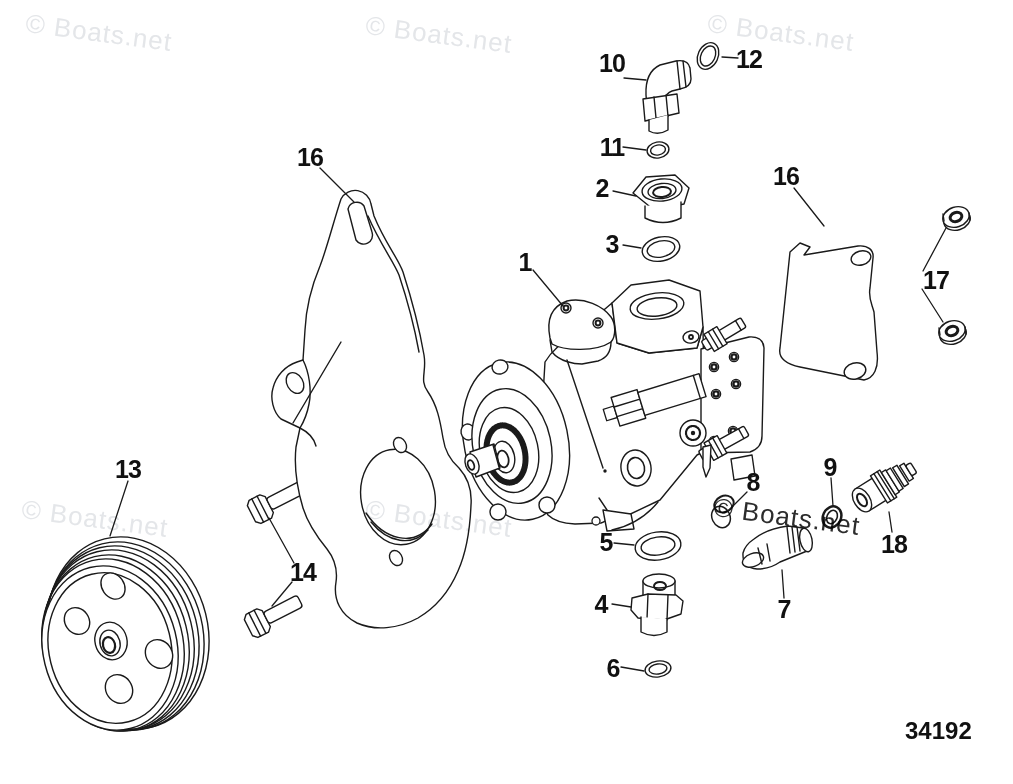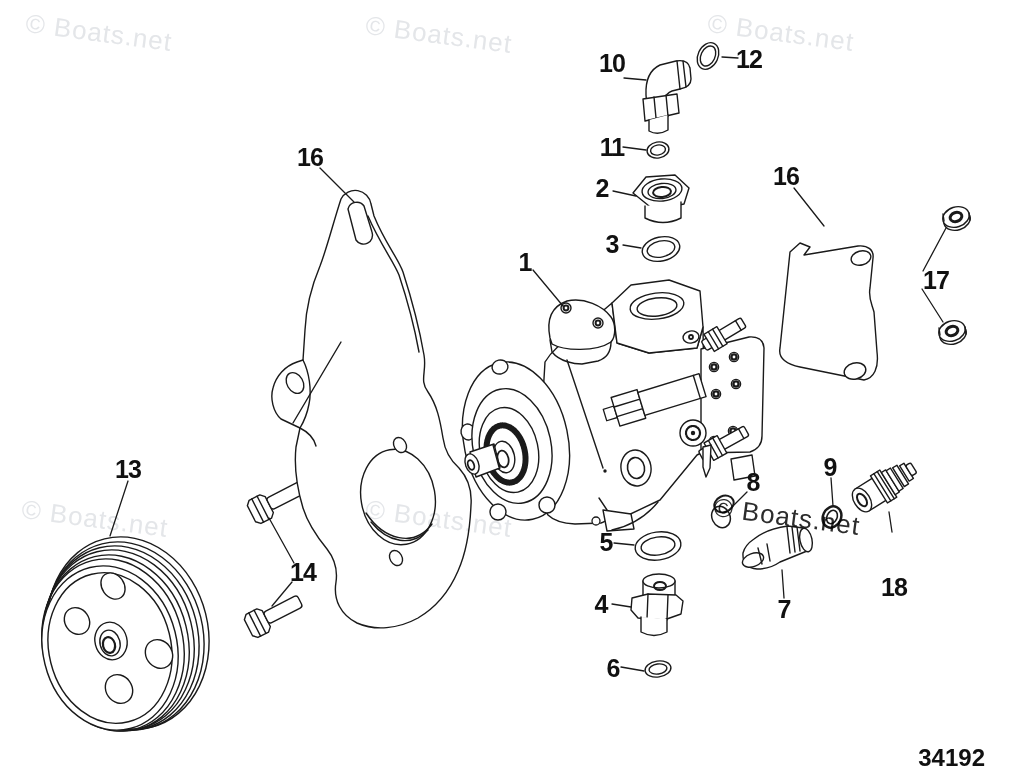--- a/index.html
+++ b/index.html
@@ -22,22 +22,22 @@
   }
   .watermark{
     position:absolute;white-space:nowrap;
     font:400 26px "Liberation Sans",sans-serif;
     transform:rotate(7.5deg);transform-origin:left top;
     mix-blend-mode:multiply;letter-spacing:1px;
   }
   .watermark.light{color:var(--wm-light);}
   .watermark.dark{color:var(--wm-dark);}
   .part-number{
-    position:absolute;left:905px;top:717px;width:80px;text-align:right;
-    font:700 24px "Liberation Sans",sans-serif;color:var(--label);margin-top:27px;
+    position:absolute;left:905px;top:717px;width:80px;text-align:left;
+    font:700 24px "Liberation Sans",sans-serif;color:var(--label);
   }
 </style>
 </head>
 <body>
 
 <div class="stage">
 
   <svg width="1013" height="784" viewBox="0 0 1013 784">
     <g stroke="#1a1a1a" stroke-width="1.4" fill="none" stroke-linejoin="round" stroke-linecap="round">
 
@@ -356,18 +356,18 @@
       <div class="callout" style="left: 753px; top: 482px;">8</div>
       <div class="callout" style="left: 830px; top: 467px;">9</div>
       <div class="callout" style="left: 612px; top: 63px;">10</div>
       <div class="callout" style="left: 612px; top: 147px; text-align: center;">11</div>
       <div class="callout" style="left: 749px; top: 59px;">12</div>
       <div class="callout" style="left: 128px; top: 469px;">13</div>
       <div class="callout" style="left: 303px; top: 572px;">14</div>
       <div class="callout" style="left: 310px; top: 157px;">16</div>
       <div class="callout" style="left: 786px; top: 176px; text-align: center;">16</div>
       <div class="callout" style="left: 913px; top: 280px; margin-left: 23px;">17</div>
-      <div class="callout" style="left: 894px; top: 544px; margin-top: 43px;">18</div>
+      <div class="callout" style="left: 894px; top: 544px;">18</div>
     </div>
 
   <div class="part-number">34192</div>
 
 </div>
 
 </body></html>

